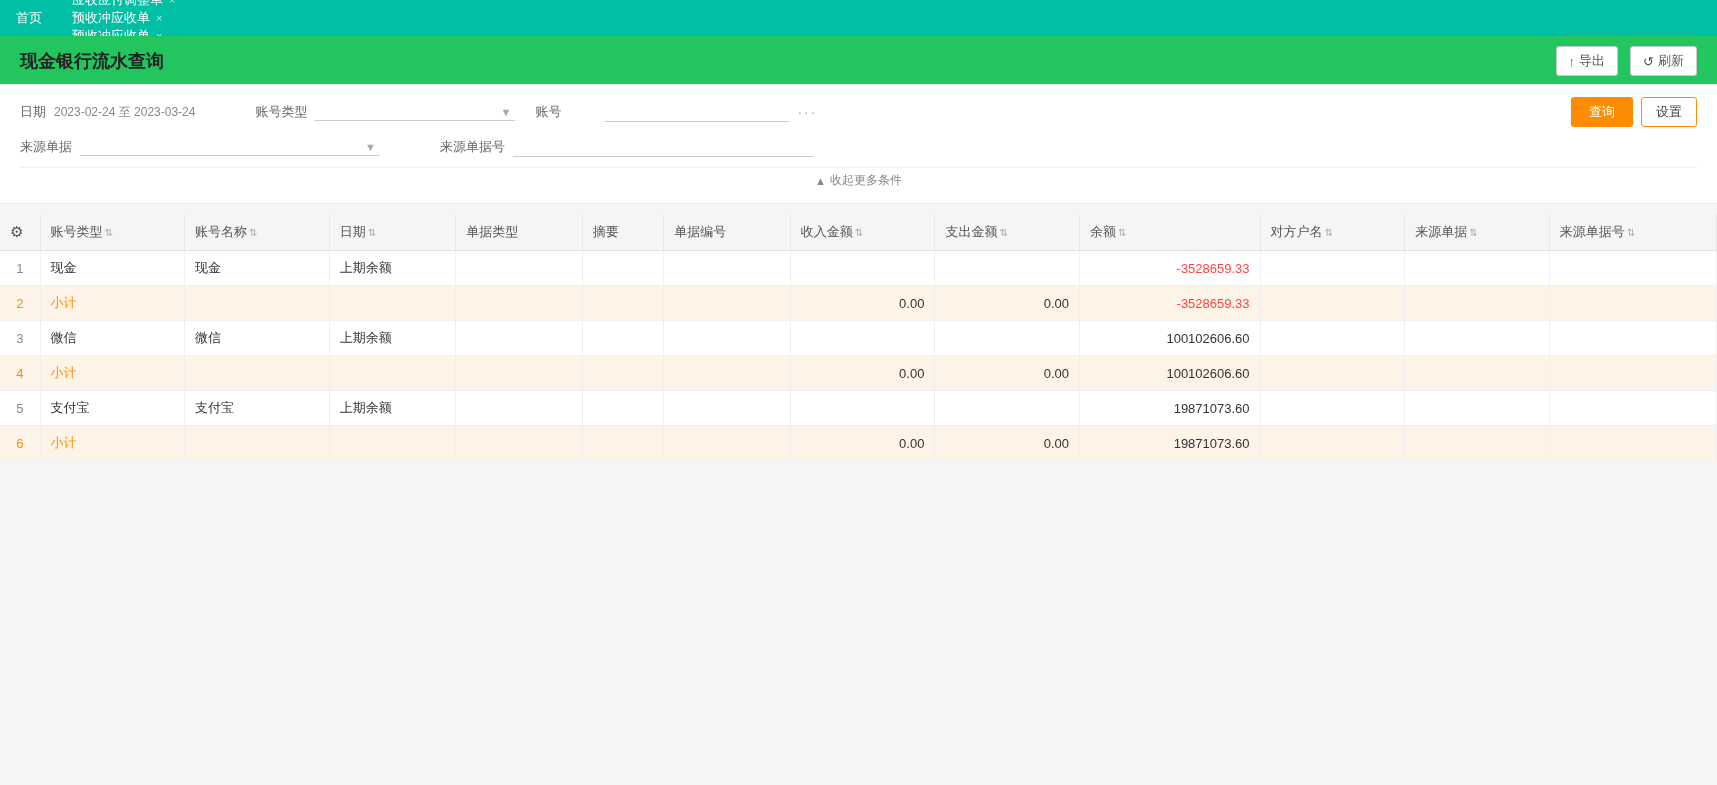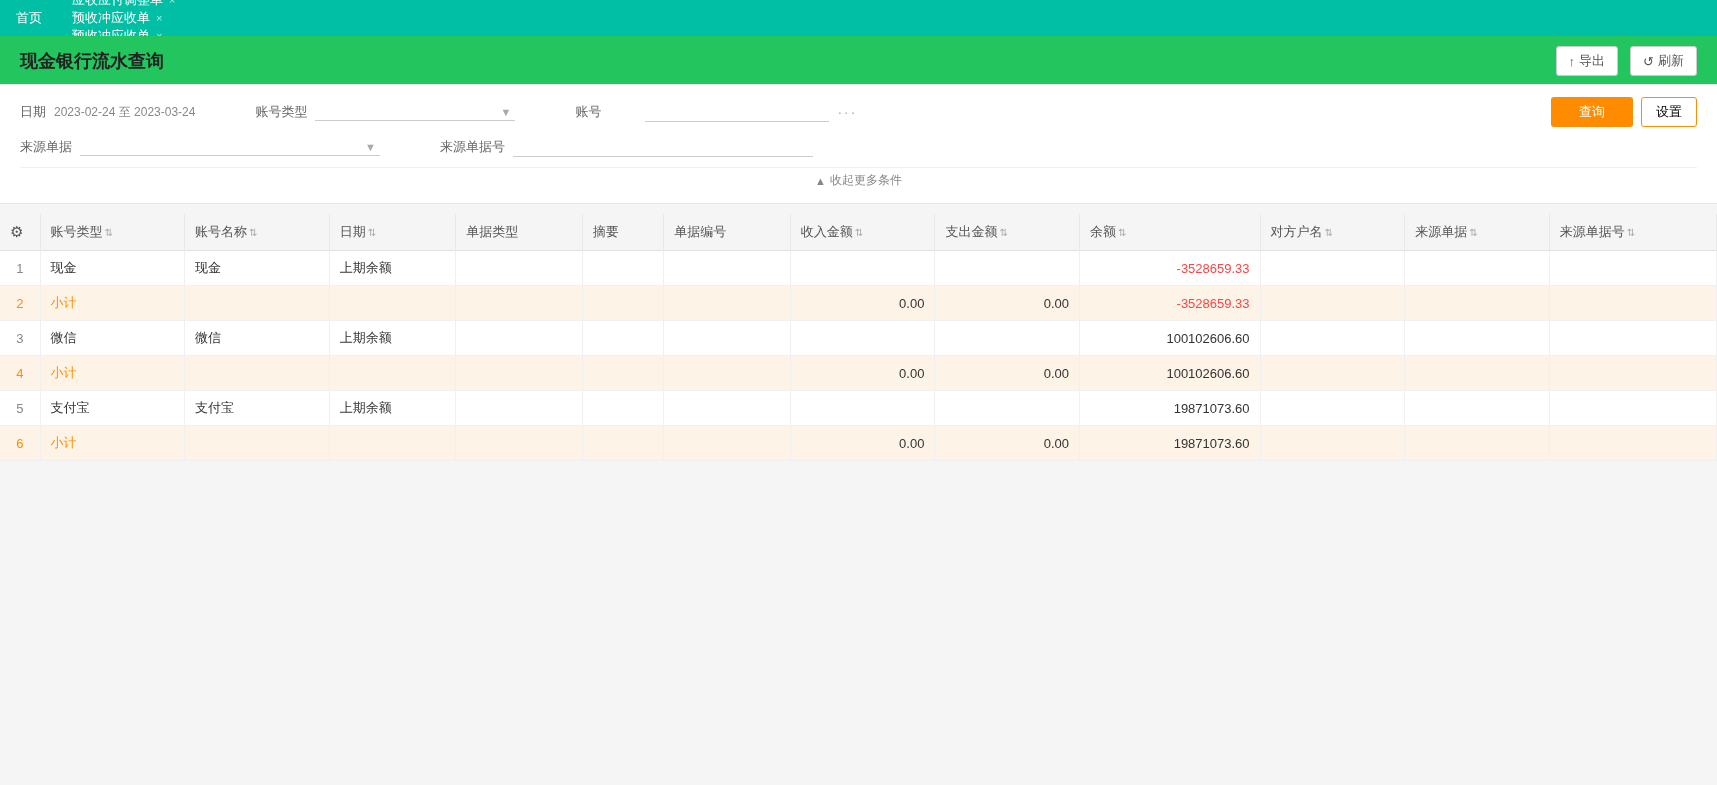--- a/index.html
+++ b/index.html
@@ -151,32 +151,32 @@
       align-items: center;
       gap: 8px;
     }
     .account-no-dots {
       color: #aaa;
       cursor: pointer;
       font-size: 14px;
       letter-spacing: 2px;
     }
     .btn-query {
-      padding: 5px 28px;
+      padding: 5px 18px;
       background: #ff8c00;
       color: #fff;
       border: none;
       border-radius: 3px;
       cursor: pointer;
       font-size: 13px;
     }
     .btn-settings {
       padding: 5px 14px;
       background: #fff;
-      color: #000000;
+      color: #404040;
       border: 1px solid #ff8c00;
       border-radius: 3px;
       cursor: pointer;
       font-size: 13px;
     }
     .collapse-bar {
       display: flex;
       justify-content: center;
       align-items: center;
       padding: 4px 0;
@@ -295,21 +295,21 @@
     </div>
 
     <div class="filter-group" style="margin-left:40px;">
       <span class="filter-label">账号类型</span>
       <div class="account-type-select" style="min-width:200px;">
         <span class="account-type-text"></span>
         <span style="color:#aaa; font-size:11px;">▼</span>
       </div>
     </div>
 
-    <div class="filter-group" style="margin-left:40px;gap:44px;">
+    <div class="filter-group" style="gap:44px;">
       <span class="filter-label">账号</span>
       <div class="account-no-group">
         <input type="text" class="filter-input" style="min-width: 180px;">
         <span class="account-no-dots">···</span>
       </div>
     </div>
 
     <div style="margin-left:auto; display:flex; gap:8px;">
       <button class="btn-query">查询</button>
       <button class="btn-settings">设置</button>

